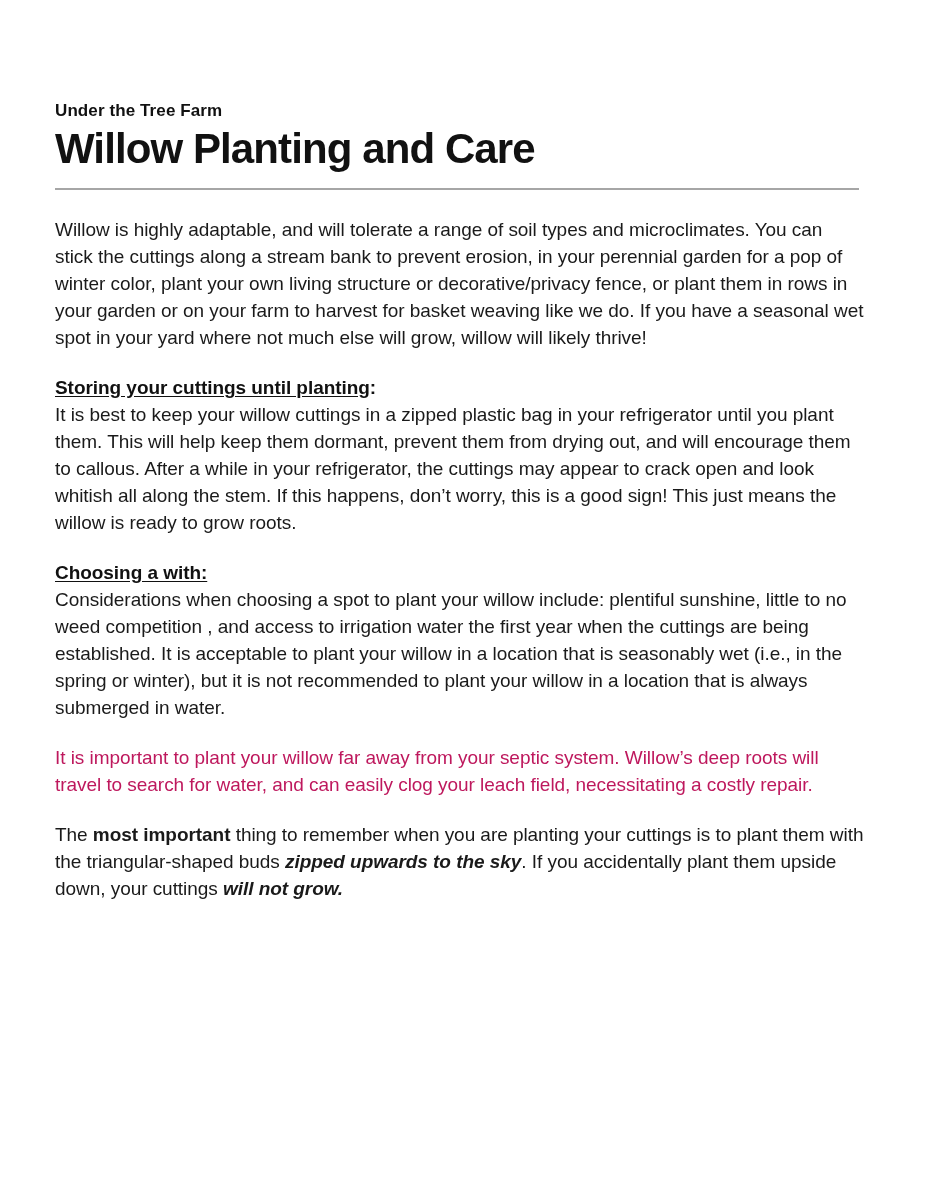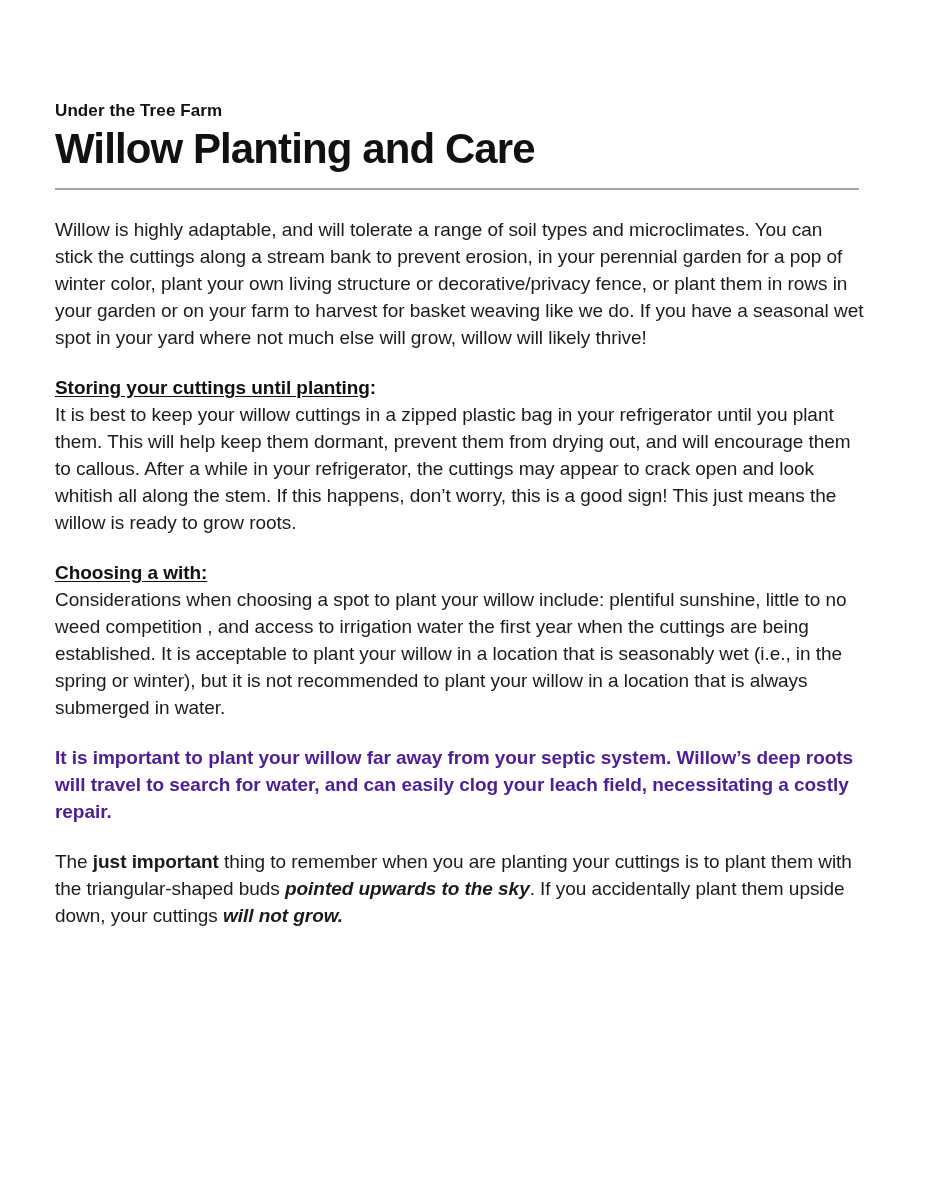--- a/index.html
+++ b/index.html
@@ -74,22 +74,22 @@
   }
   .section-head .u {
     text-decoration: underline;
     text-underline-offset: 2px;
   }
   .section-head .nou {
     text-decoration: none;
   }
 
   .para.bold-block {
-    font-weight: bold;
-    color: #4c1d95;
+    font-weight: normal;
+    color: #be185d;
   }
 
   b, .b { font-weight: bold; }
   .bi { font-weight: bold; font-style: italic; }
 </style>
 </head>
 <body>
 
 <div class="page">
   <div class="content">
@@ -108,16 +108,16 @@
     </p>
     <p class="para">It is best to keep your willow cuttings in a zipped plastic bag in your refrigerator until you plant them. This will help keep them dormant, prevent them from drying out, and will encourage them to callous. After a while in your refrigerator, the cuttings may appear to crack open and look whitish all along the stem. If this happens, don’t worry, this is a good sign! This just means the willow is ready to grow roots.</p>
 
     <p class="section-head">
       <span class="u">Choosing a with:</span>
     </p>
     <p class="para">Considerations when choosing a spot to plant your willow include: plentiful sunshine, little to no weed competition , and access to irrigation water the first year when the cuttings are being established. It is acceptable to plant your willow in a location that is seasonably wet (i.e., in the spring or winter), but it is not recommended to plant your willow in a location that is always submerged in water.</p>
 
     <p class="para bold-block">It is important to plant your willow far away from your septic system. Willow’s deep roots will travel to search for water, and can easily clog your leach field, necessitating a costly repair.</p>
 
-    <p class="para"><span>The </span><span class="b">just important</span><span> thing to remember when you are planting your cuttings is to plant them with the triangular-shaped buds </span><span class="bi">pointed upwards to the sky</span><span>. If you accidentally plant them upside down, your cuttings </span><span class="bi">will not grow.</span></p>
+    <p class="para"><span>The </span><span class="b">most important</span><span> thing to remember when you are planting your cuttings is to plant them with the triangular-shaped buds </span><span class="bi">zipped upwards to the sky</span><span>. If you accidentally plant them upside down, your cuttings </span><span class="bi">will not grow.</span></p>
 
   </div>
 </div>
 
 </body></html>

